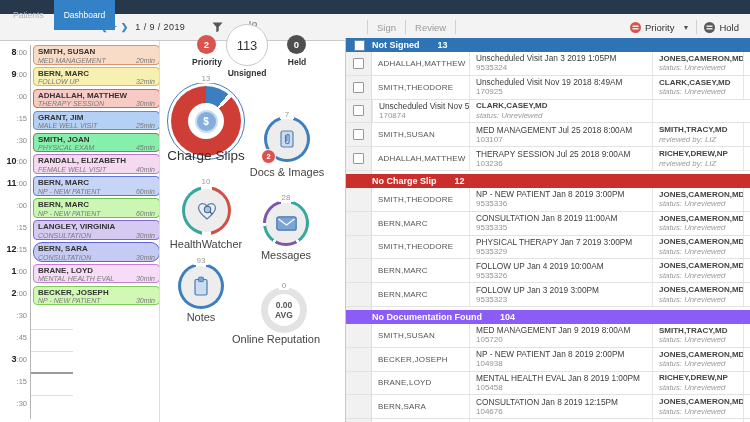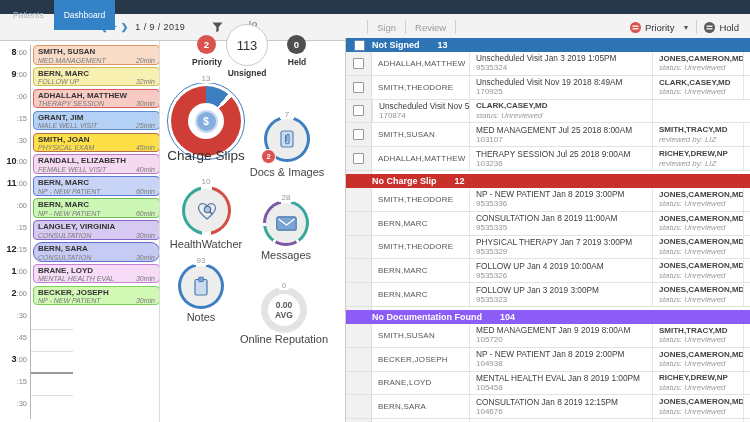--- a/index.html
+++ b/index.html
@@ -179,21 +179,21 @@
           <span class="appt-type">MALE WELL VISIT</span>
           <span class="appt-dur">25min</span>
         </div>
       </div>
     </div>
   </div>
 
   <div class="slot">
     <div class="slot-time"><b class="h"></b><span class="m">:30</span></div>
     <div class="slot-body">
-      <div class="appt" style="background: #fde047; border-color: rgb(181, 106, 82);">
+      <div class="appt" style="background: #86efac; border-color: rgb(181, 106, 82);">
         <div class="appt-name">SMITH, JOAN</div>
         <div class="appt-sub">
           <span class="appt-type">PHYSICAL EXAM</span>
           <span class="appt-dur">45min</span>
         </div>
       </div>
     </div>
   </div>
 
   <div class="slot">
@@ -388,21 +388,21 @@
 
   <div class="w-num" style="left:284px;top:281px">0</div>
   <div class="ring" style="left: 261px; top: 287px; width: 46px; height: 46px; background: conic-gradient(rgb(227, 227, 227) 0%, rgb(227, 227, 227) 100%);">
     <div class="ring-inner" style="left:7px;top:7px;right:7px;bottom:7px;background:#fff">
       <div class="rep-inner">
         <div>0.00</div>
         <div>AVG</div>
       </div>
     </div>
   </div>
-  <div class="w-label" style="left:284px;top:333px">Online Reputation</div>
+  <div class="w-label" style="left:276px;top:333px">Online Reputation</div>
 
   <div class="worklist">
   <div class="sec-header" style="background: rgb(46, 116, 181);">
     <span class="hd-cbx"></span>
     <span class="sec-title">Not Signed</span>
     <span class="sec-count">13</span>
   </div>
 
   <div class="wl-row">
     <div class="gut">

